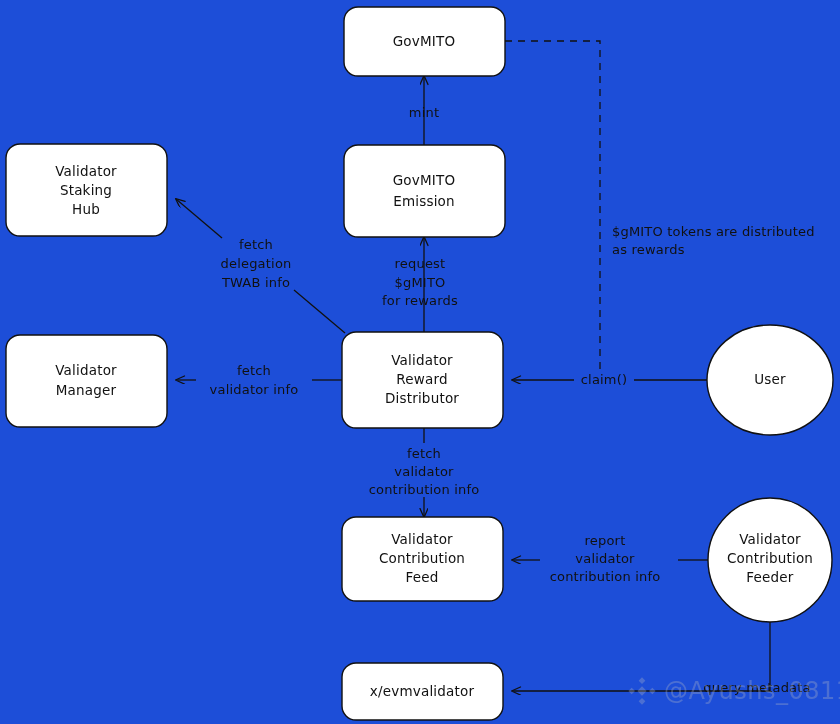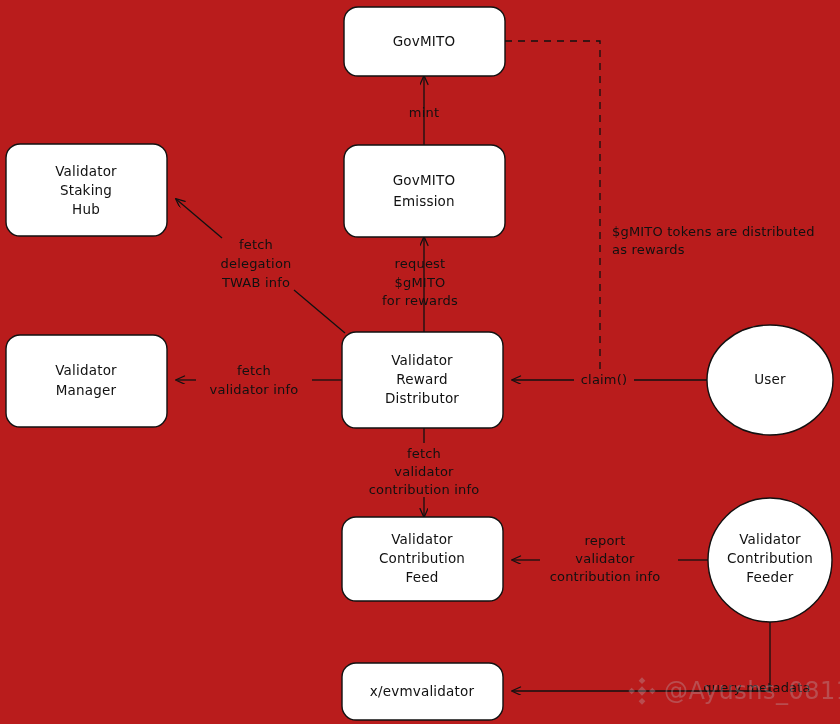--- a/index.html
+++ b/index.html
@@ -4,21 +4,21 @@
 <style>
   html, body {
     margin: 0;
     padding: 0;
     background: #ffffff;
   }
   #canvas {
     position: relative;
     width: 840px;
     height: 724px;
-    background: #b91c1c;
+    background: #1d4ed8;
     overflow: hidden;
     font-family: "DejaVu Sans", sans-serif;
   }
   svg.layer {
     position: absolute;
     top: 0;
     left: 0;
     width: 840px;
     height: 724px;
   }

